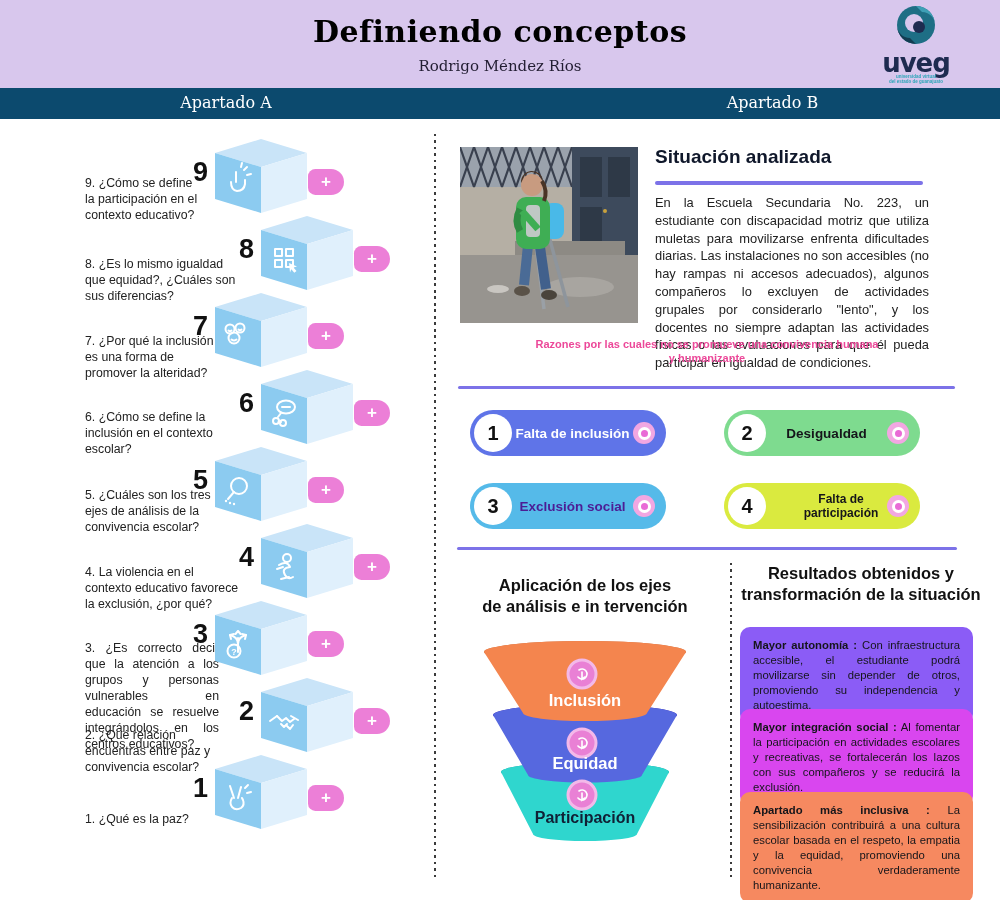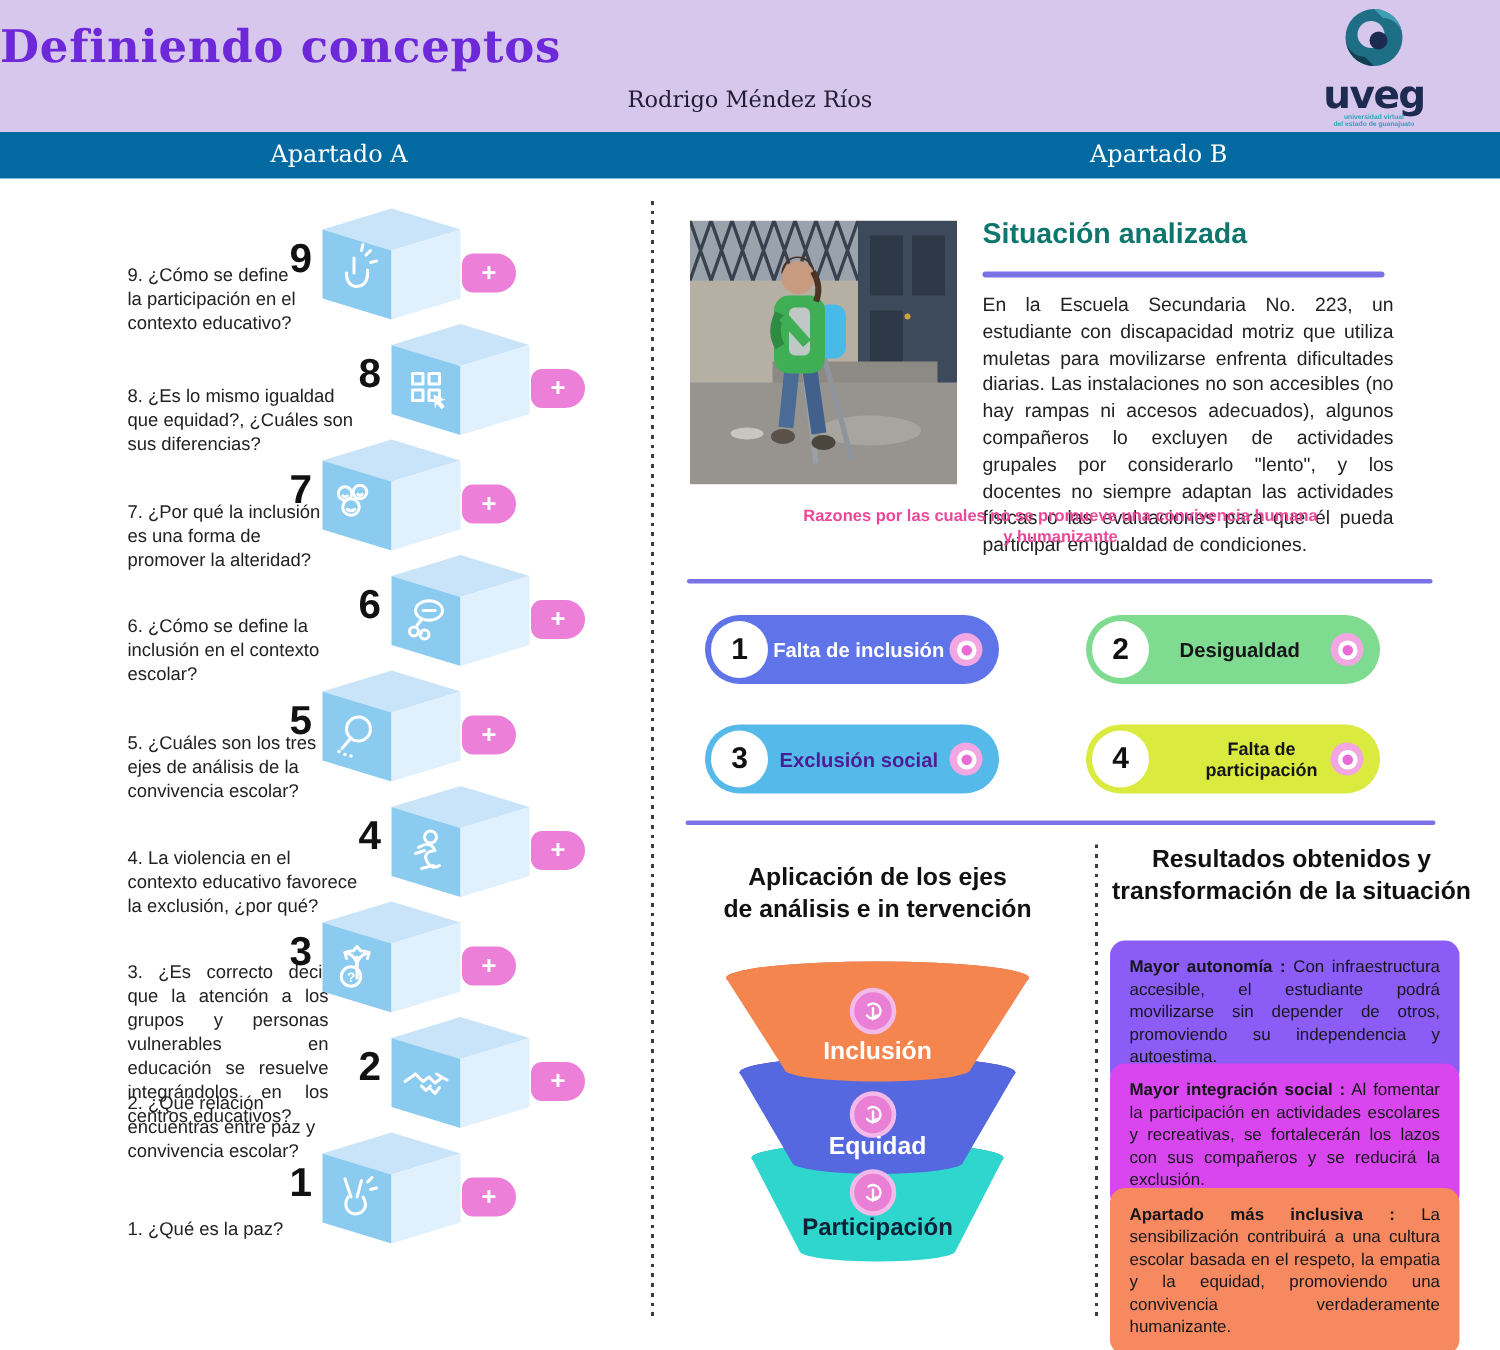--- a/index.html
+++ b/index.html
@@ -1,49 +1,49 @@
 <!DOCTYPE html>
 <html><head>
 <meta charset="utf-8">
 <style>
   * { margin:0; padding:0; box-sizing:border-box; }
   body { background:#ffffff; font-family:"Liberation Sans", sans-serif; }
   #page { position:relative; width:1000px; height:900px; background:#ffffff; overflow:hidden; }
 
   
   .header { position:absolute; left:0; top:0; width:1000px; height:88px; background:#D8C7ED; }
-  .main-title { position:absolute; left:0; right:0; top:14px; text-align:left;
-    font-family:"DejaVu Serif", serif; font-weight:bold; font-size:30px; color:#6d28d9; letter-spacing:.5px; }
+  .main-title { position:absolute; left:0; right:0; top:14px; text-align:center;
+    font-family:"DejaVu Serif", serif; font-weight:bold; font-size:30px; color:#000000; letter-spacing:.5px; }
   .author { position:absolute; left:0; right:0; top:57px; text-align:center;
     font-family:"DejaVu Serif", serif; font-size:15px; color:#221d32; }
   .logo { position:absolute; right:34px; top:4px; width:100px; text-align:center; }
   .logo-word { font-family:"DejaVu Sans", sans-serif; font-weight:bold; font-size:26px; color:#1E2B50;
     letter-spacing:-1px; line-height:.85; }
   .logo-sub { font-size:4.5px; color:#2AA5B8; white-space:pre-line; line-height:1.2; font-weight:bold; }
-  .band { position:absolute; left:0; top:88px; width:1000px; height:31px; background:#0369a1; }
+  .band { position:absolute; left:0; top:88px; width:1000px; height:31px; background:#0c4a6e; }
   .band-label { position:absolute; top:5px; color:#fff; font-family:"DejaVu Serif", serif; font-size:16px; text-align:center; }
   .band-a { left:0; width:452px; }
   .band-b { left:545px; width:455px; }
 
   
   .vdot { position:absolute; width:2px;
     background:repeating-linear-gradient(180deg,#3b3b3b 0 2.5px, transparent 2.5px 6.5px); }
   .vdot-main { left:434px; top:134px; height:744px; }
   .vdot-sub { left:730px; top:563px; height:315px; }
 
   
   .question { position:absolute; font-size:12.3px; line-height:1.3; color:#222; }
   .q-just { text-align:justify; }
   .step-num { position:absolute; width:36px; text-align:right; font-size:27px; font-weight:bold; color:#111; line-height:1; }
   .plus-pill { position:absolute; width:36px; height:26px; background:#EC7FD7;
     border-radius:9px 16px 16px 9px; color:#fff; font-size:17px; font-weight:bold;
     text-align:center; line-height:25px; cursor:pointer; }
 
   
-  .situ-title { position:absolute; left:655px; top:146px; font-size:19px; font-weight:bold; color:#0f766e; }
+  .situ-title { position:absolute; left:655px; top:146px; font-size:19px; font-weight:bold; color:#0f172a; }
   .rule { position:absolute; background:#7C72E8; border-radius:2px; }
   .situ-body { position:absolute; left:655px; top:194px; width:274px; font-size:12.9px;
     line-height:1.38; color:#222; text-align:justify; }
   .photo { position:absolute; left:460px; top:147px; width:178px; height:176px; overflow:hidden; }
 
   
   .razones-title { position:absolute; left:452px; top:338px; width:510px; text-align:center;
     font-size:11px; font-weight:bold; color:#ec4899; line-height:1.25; white-space:pre-line; }
   .pill { position:absolute; width:196px; height:46px; border-radius:23px; display:flex; align-items:center; }
   .pill-circle { width:38px; height:38px; margin-left:4px; background:#fff; border-radius:50%;

